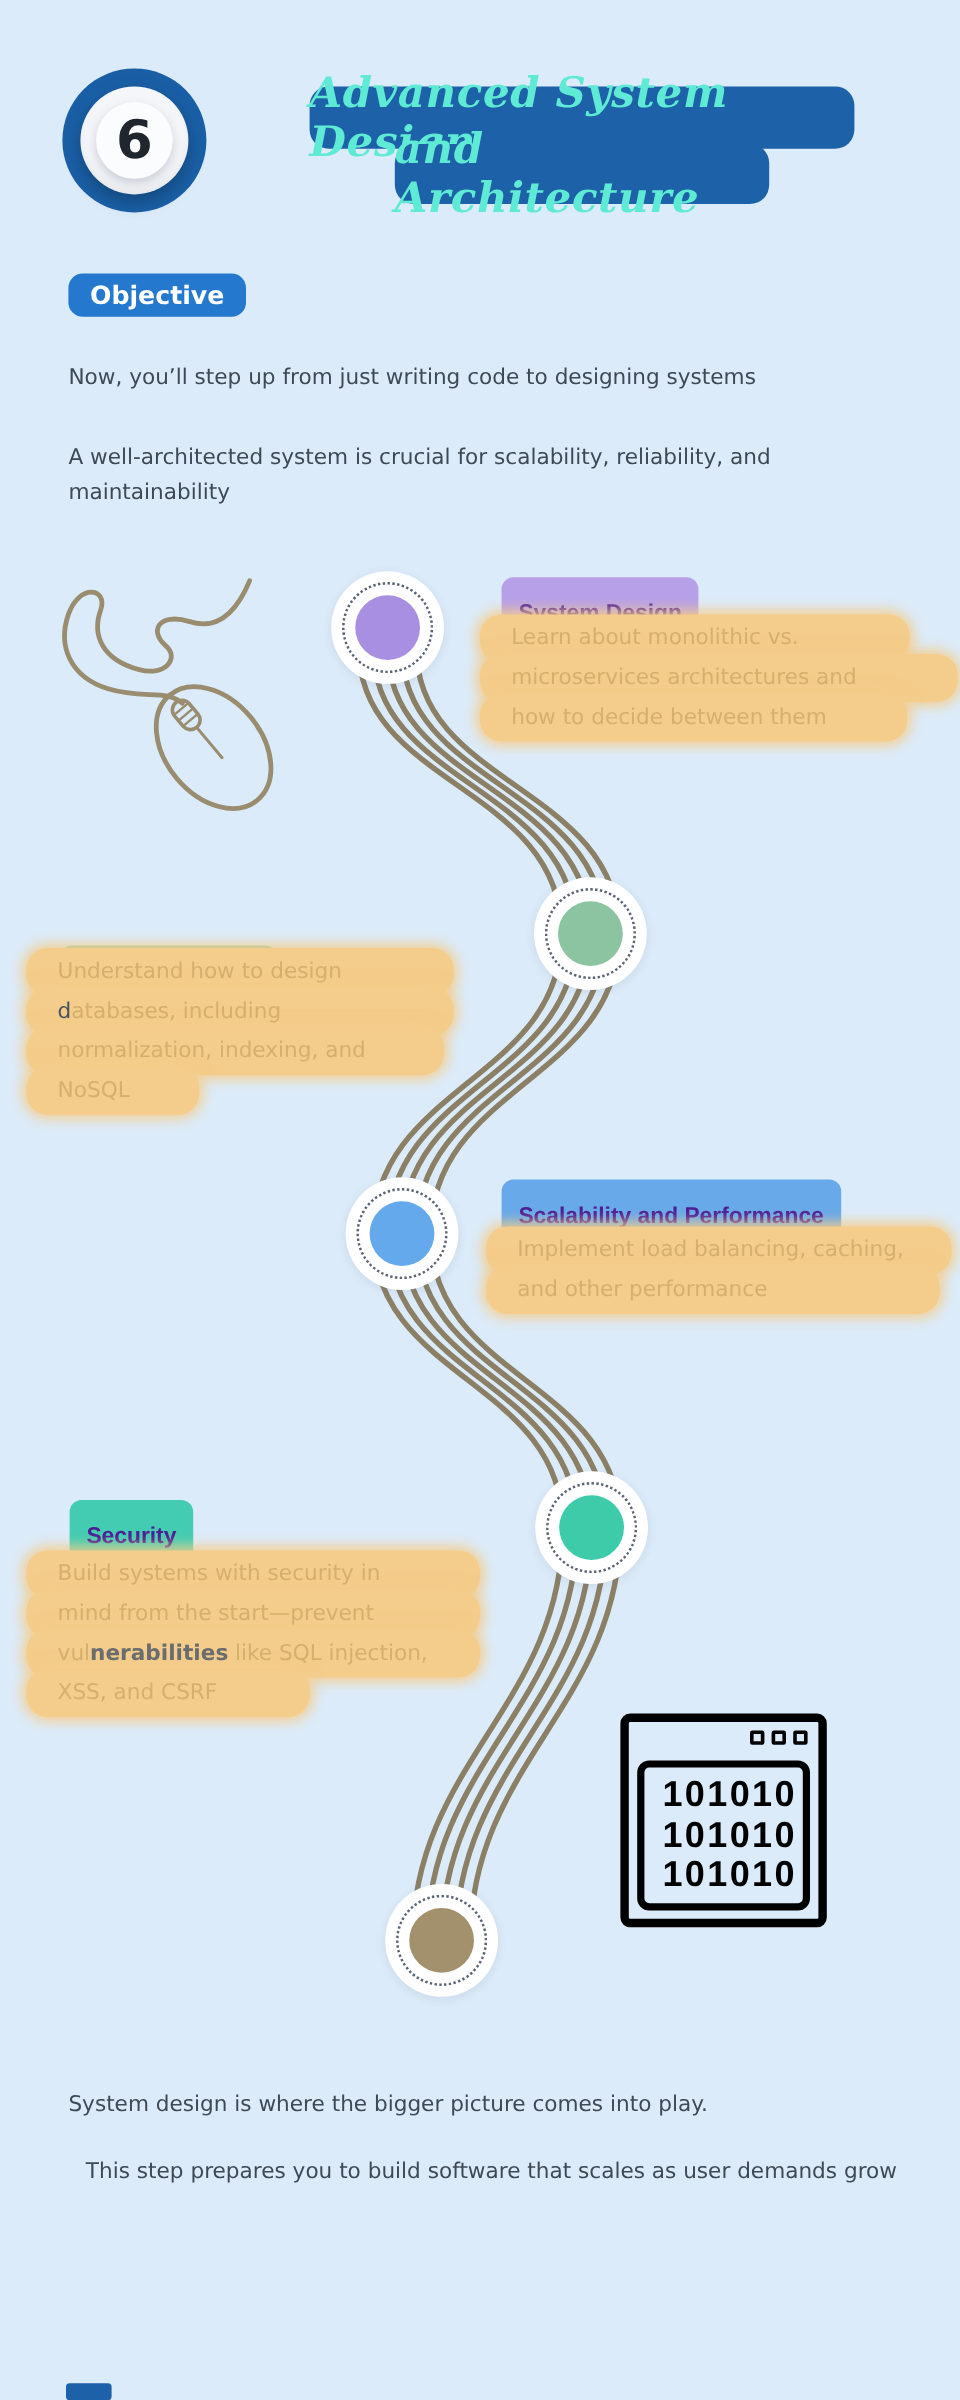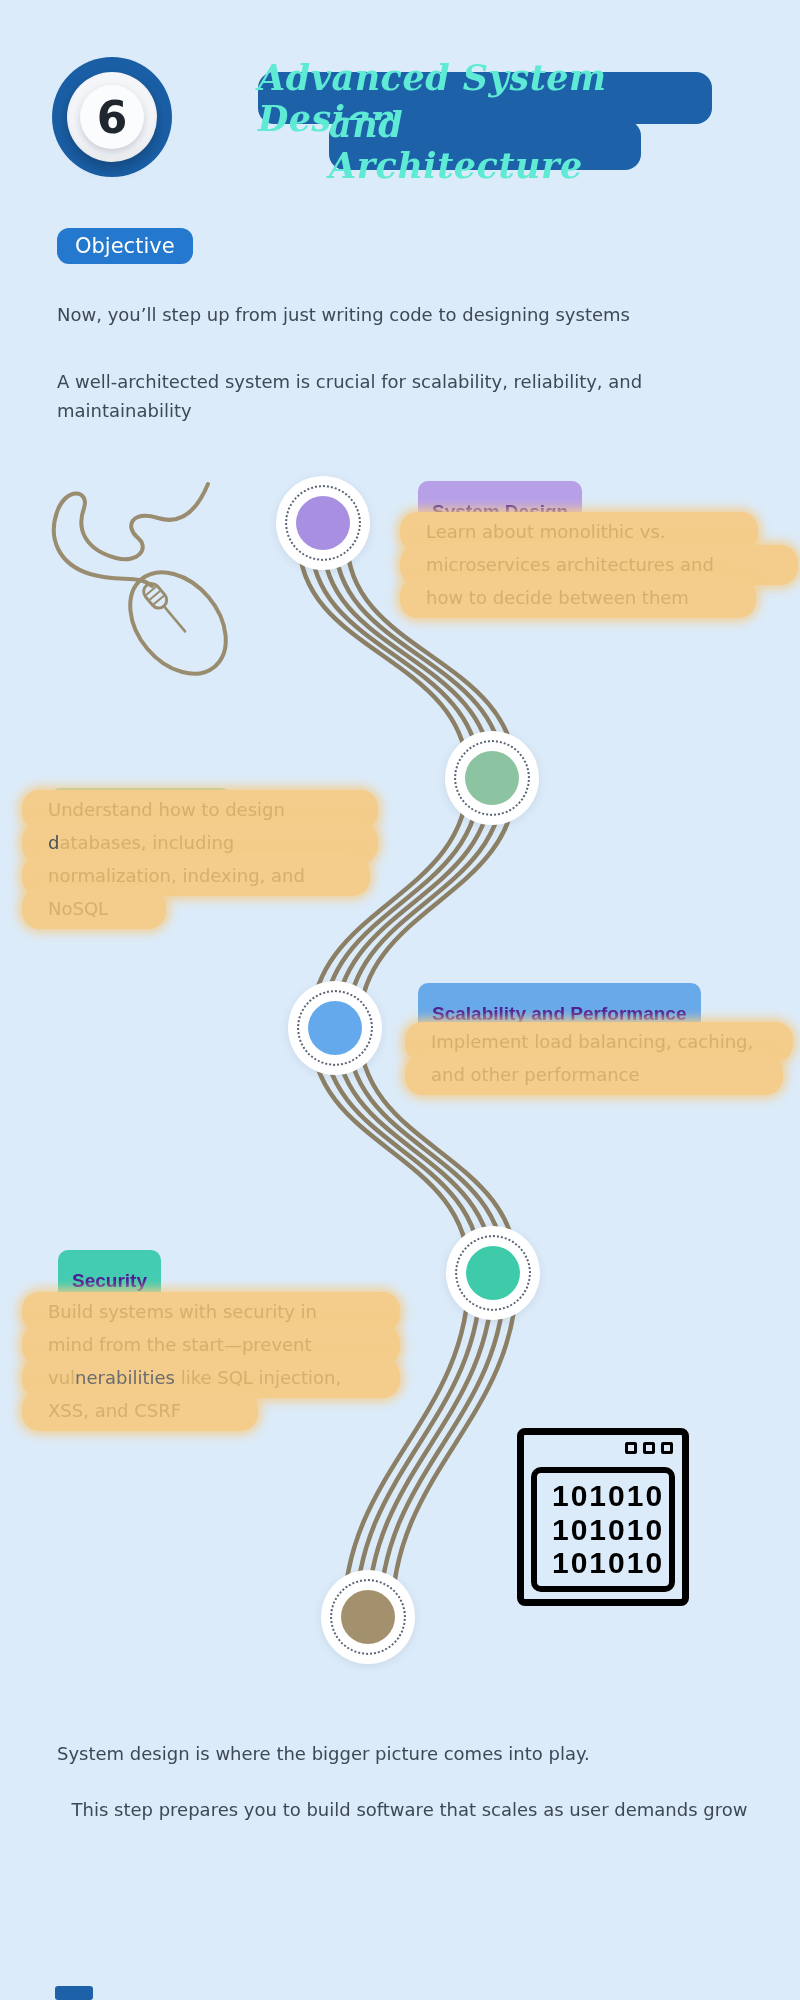--- a/index.html
+++ b/index.html
@@ -23,37 +23,37 @@
     box-shadow:0 4px 9px rgba(120,130,150,0.35);
     font-weight:bold;font-size:44px;color:#20262e;}
   
   .title-line{position:absolute;background:#1d62a8;color:#5eead4;border-radius:16px;
     display:flex;align-items:center;justify-content:center;
     font-family:"DejaVu Serif",serif;font-weight:bold;font-size:35px;letter-spacing:0.5px;font-style:italic;}
   .title-line1{left:258px;top:72px;width:454px;height:52px;}
   .title-line2{left:329px;top:120px;width:312px;height:50px;}
   
   .objective-pill{position:absolute;left:57px;top:228px;background:#2478cd;color:#ffffff;
-    border-radius:12px;padding:6px 18px;font-weight:normal;font-size:21px;}
+    border-radius:12px;padding:6px 18px;font-weight:bold;font-size:21px;}
   .intro{position:absolute;left:57px;width:700px;font-size:18px;line-height:1.6;color:#3d4954;}
   .intro1{top:283px;}
   .intro2{top:350px;}
   
   .sec-label{position:absolute;border-radius:10px;padding:20px 14px;
     font-family:"Liberation Sans",sans-serif;font-weight:bold;font-size:19px;color:#4c1d95;
     white-space:nowrap;}
   
   .hl-block{position:absolute;}
   .hl-line{display:block;height:40px;line-height:40px;margin-bottom:-7px;
     background:#f4cc8b;border-radius:18px;
     box-shadow:0 0 10px 4px rgba(244,204,139,0.85);
     padding-left:26px;font-size:18px;white-space:nowrap;overflow:hidden;
     color:rgba(164,128,64,0.38);}
   .fl-dark::first-letter{color:#46525e;}
-  .seg-dark{color:#6a6c6e;}
+  .seg-dark{color:#6a6c6e;font-weight:bold;}
   
   .node{position:absolute;width:94px;height:94px;border-radius:50%;background:#ffffff;
     display:flex;align-items:center;justify-content:center;
     box-shadow:0 2px 8px rgba(70,90,120,0.12);}
   .node-dots{position:absolute;left:9px;top:9px;right:9px;bottom:9px;
     border:2.5px dotted #5a6474;border-radius:50%;}
   .node-core{width:54px;height:54px;border-radius:50%;background:#999;}
   
   .mouse-wrap{position:absolute;left:28px;top:468px;color:#998c6f;}
   

